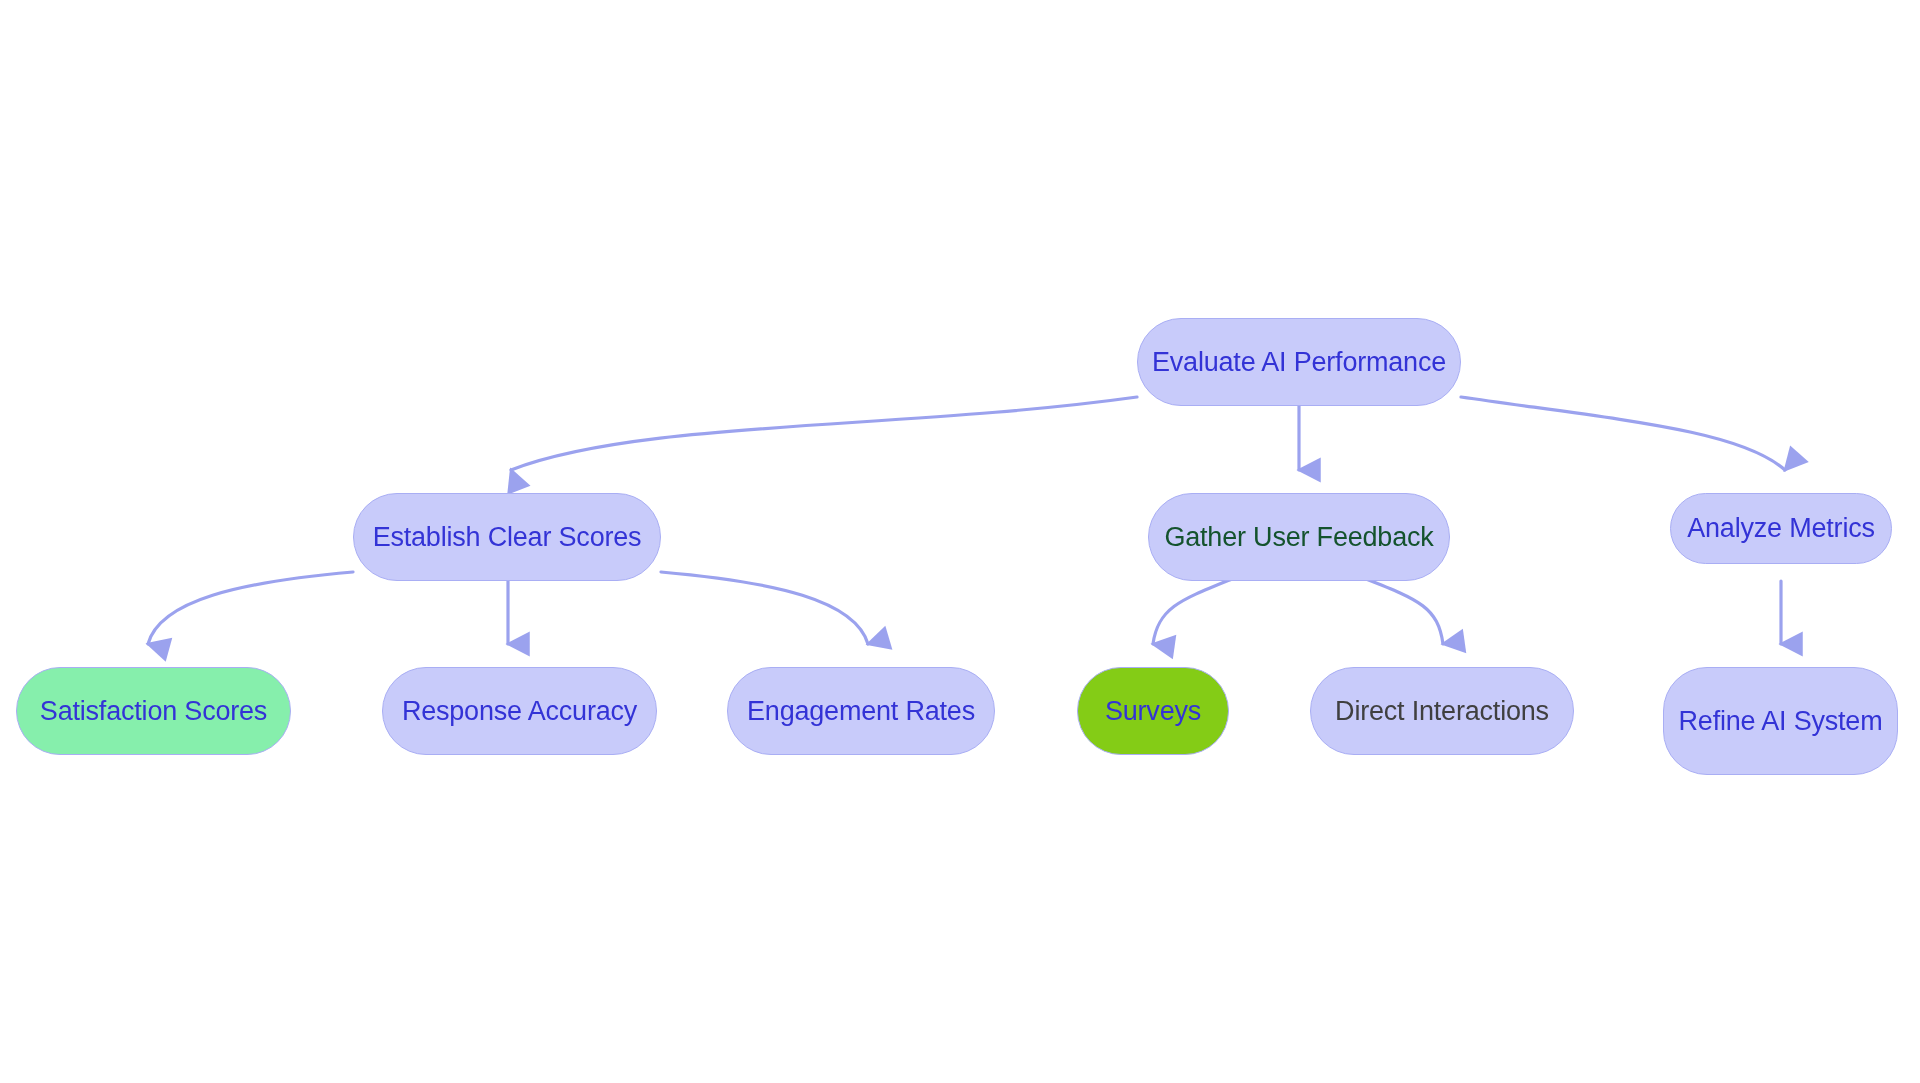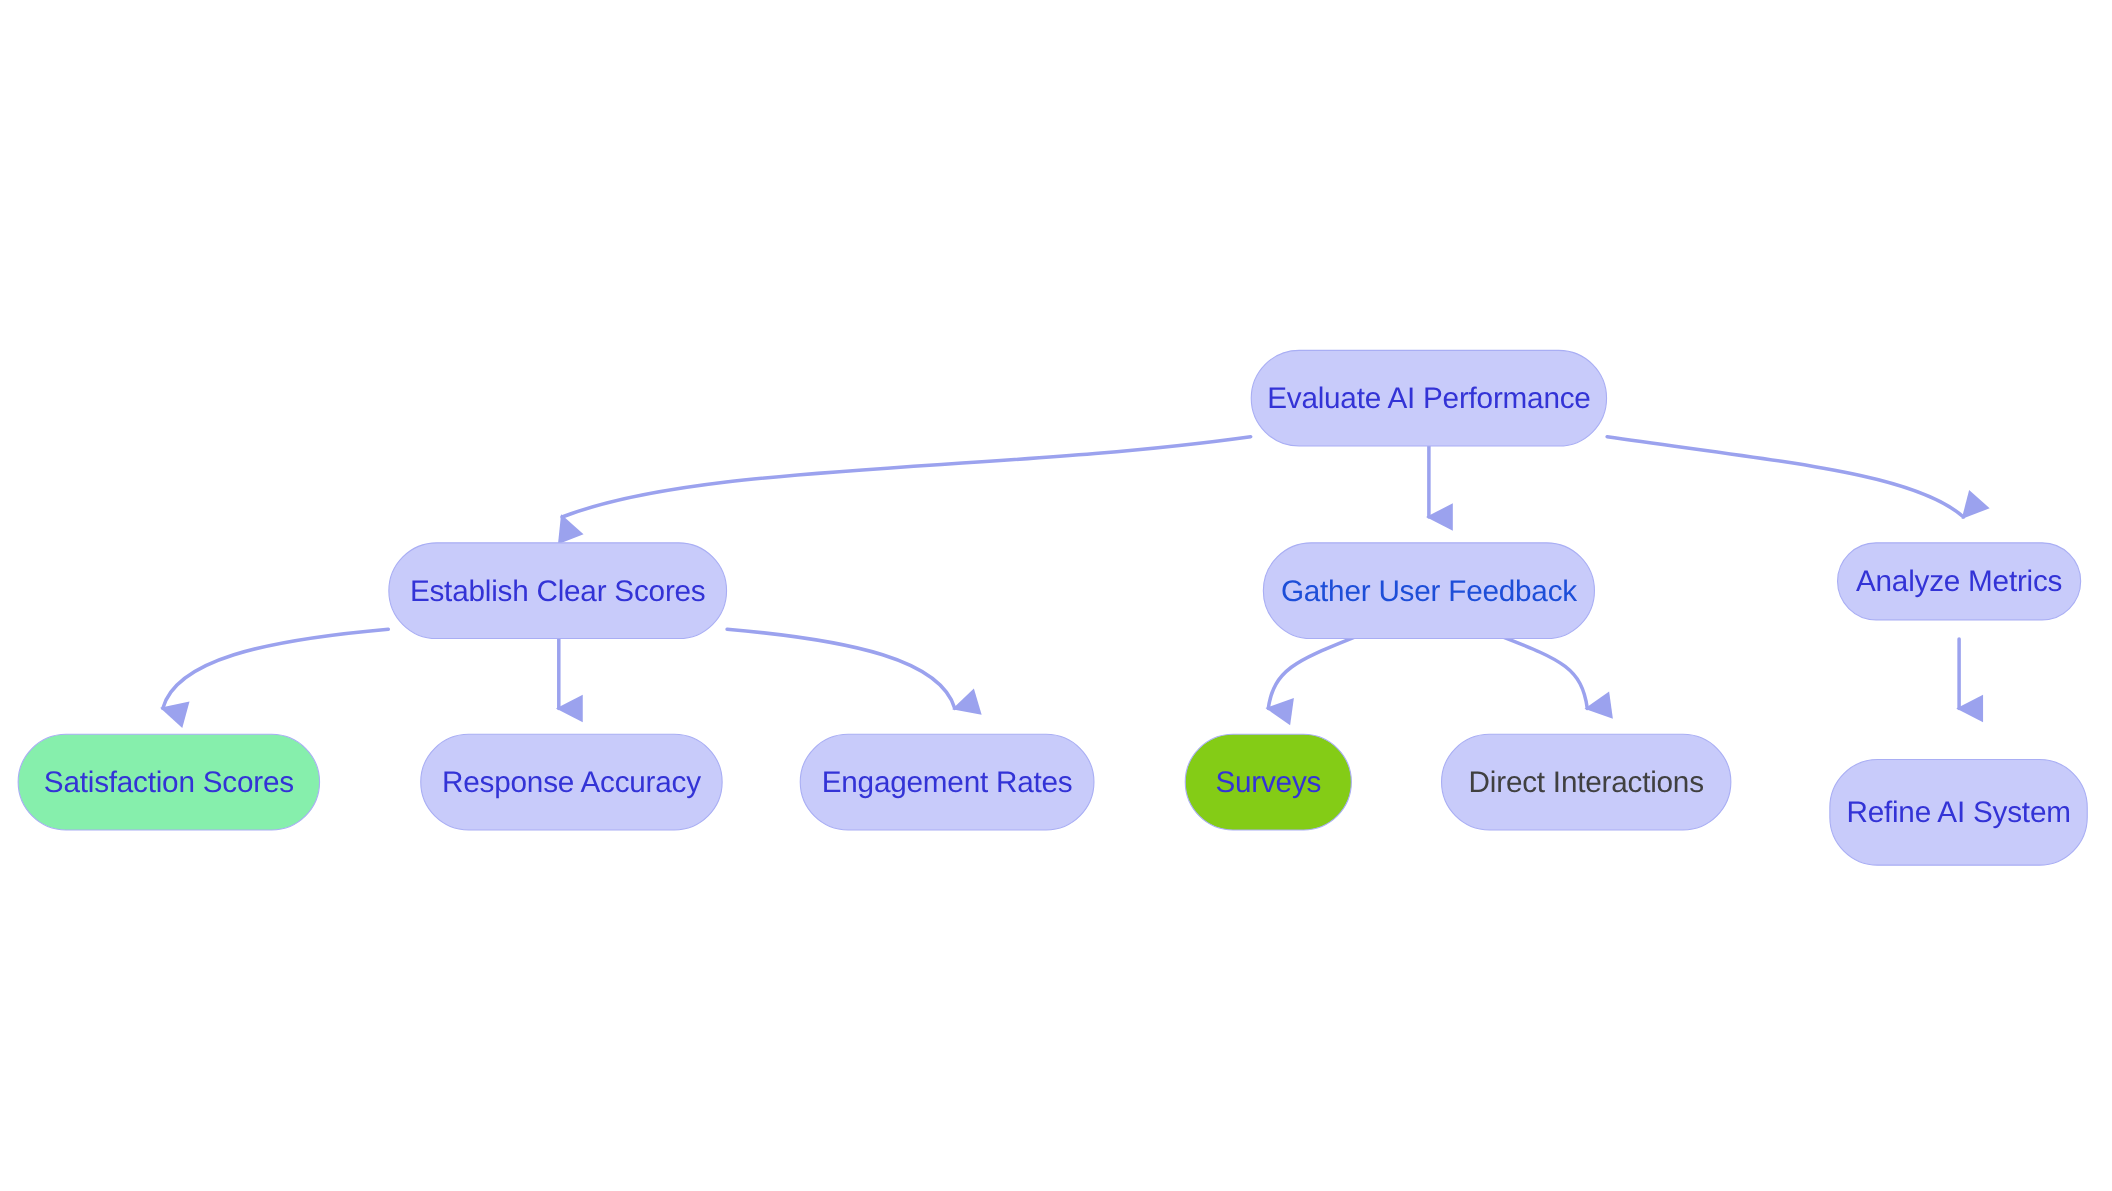--- a/index.html
+++ b/index.html
@@ -75,39 +75,39 @@
       </g>
   </svg>
 
   <div id="node-layer">
       <div class="flow-node" style="left: 1137px; top: 318px; width: 324px; height: 88px; background: rgb(200, 203, 250); border-color: rgb(169, 174, 244); color: rgb(51, 51, 214); border-radius: 44px;">
         <span class="node-label">Evaluate AI Performance</span>
       </div>
       <div class="flow-node" style="left: 353px; top: 493px; width: 308px; height: 88px; background: rgb(200, 203, 250); border-color: rgb(169, 174, 244); color: rgb(51, 51, 214); border-radius: 44px;">
         <span class="node-label">Establish Clear Scores</span>
       </div>
-      <div class="flow-node" style="left: 1148px; top: 493px; width: 302px; height: 88px; background: rgb(200, 203, 250); border-color: rgb(169, 174, 244); color: #1d4ed8; border-radius: 44px;">
+      <div class="flow-node" style="left: 1148px; top: 493px; width: 302px; height: 88px; background: rgb(200, 203, 250); border-color: rgb(169, 174, 244); color: #14532d; border-radius: 44px;">
         <span class="node-label">Gather User Feedback</span>
       </div>
       <div class="flow-node" style="left: 1670px; top: 493px; width: 222px; height: 71px; background: rgb(200, 203, 250); border-color: rgb(169, 174, 244); color: rgb(51, 51, 214); border-radius: 44px;">
         <span class="node-label">Analyze Metrics</span>
       </div>
       <div class="flow-node" style="left: 16px; top: 667px; width: 275px; height: 88px; background: #86efac; border-color: rgb(169, 174, 244); color: rgb(51, 51, 214); border-radius: 44px;">
         <span class="node-label">Satisfaction Scores</span>
       </div>
       <div class="flow-node" style="left: 382px; top: 667px; width: 275px; height: 88px; background: rgb(200, 203, 250); border-color: rgb(169, 174, 244); color: rgb(51, 51, 214); border-radius: 44px;">
         <span class="node-label">Response Accuracy</span>
       </div>
       <div class="flow-node" style="left: 727px; top: 667px; width: 268px; height: 88px; background: rgb(200, 203, 250); border-color: rgb(169, 174, 244); color: rgb(51, 51, 214); border-radius: 44px; justify-content: center;">
         <span class="node-label">Engagement Rates</span>
       </div>
       <div class="flow-node" style="left: 1077px; top: 667px; width: 152px; height: 88px; background: #84cc16; border-color: rgb(169, 174, 244); color: rgb(51, 51, 214); border-radius: 44px;">
         <span class="node-label">Surveys</span>
       </div>
       <div class="flow-node" style="left: 1310px; top: 667px; width: 264px; height: 88px; background: rgb(200, 203, 250); border-color: rgb(169, 174, 244); color: #404040; border-radius: 44px;">
         <span class="node-label">Direct Interactions</span>
       </div>
-      <div class="flow-node" style="left: 1663px; top: 667px; width: 235px; height: 97px; background: rgb(200, 203, 250); border-color: rgb(169, 174, 244); color: rgb(51, 51, 214); border-radius: 44px; margin-top: 23px;">
+      <div class="flow-node" style="left: 1663px; top: 667px; width: 235px; height: 108px; background: rgb(200, 203, 250); border-color: rgb(169, 174, 244); color: rgb(51, 51, 214); border-radius: 44px;">
         <span class="node-label">Refine AI System</span>
       </div>
     </div>
 
 </div>
 
 </body></html>

